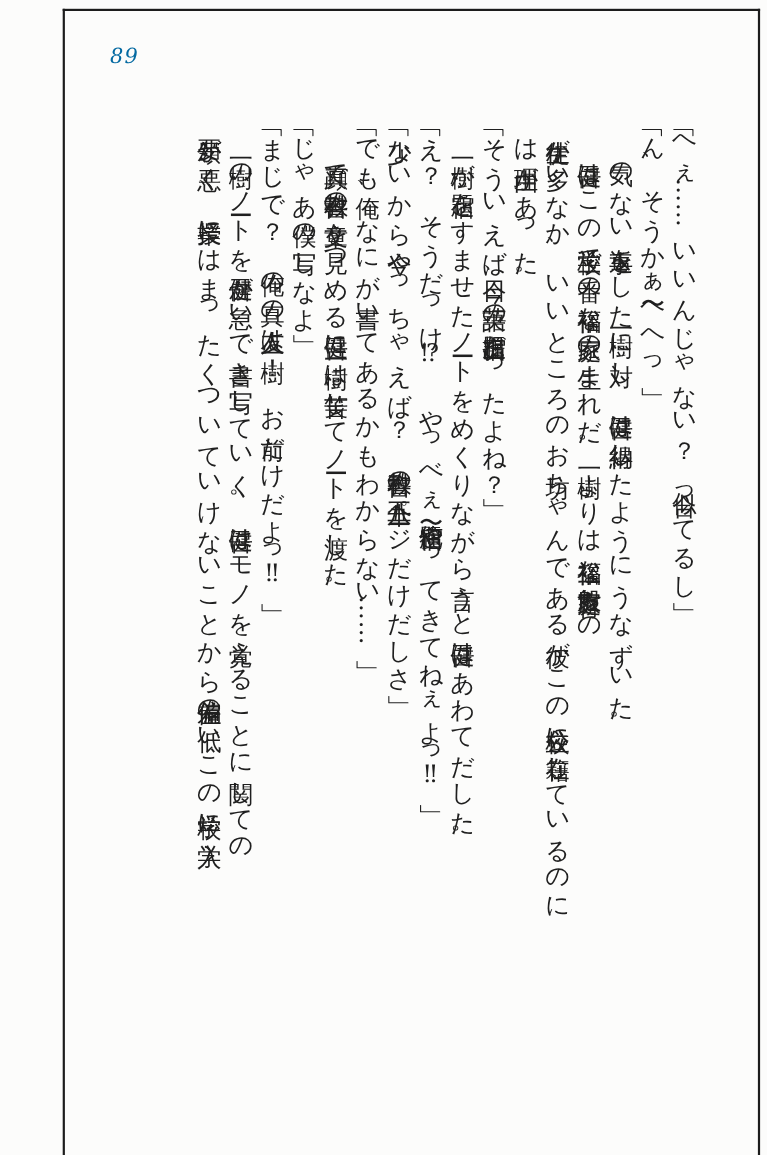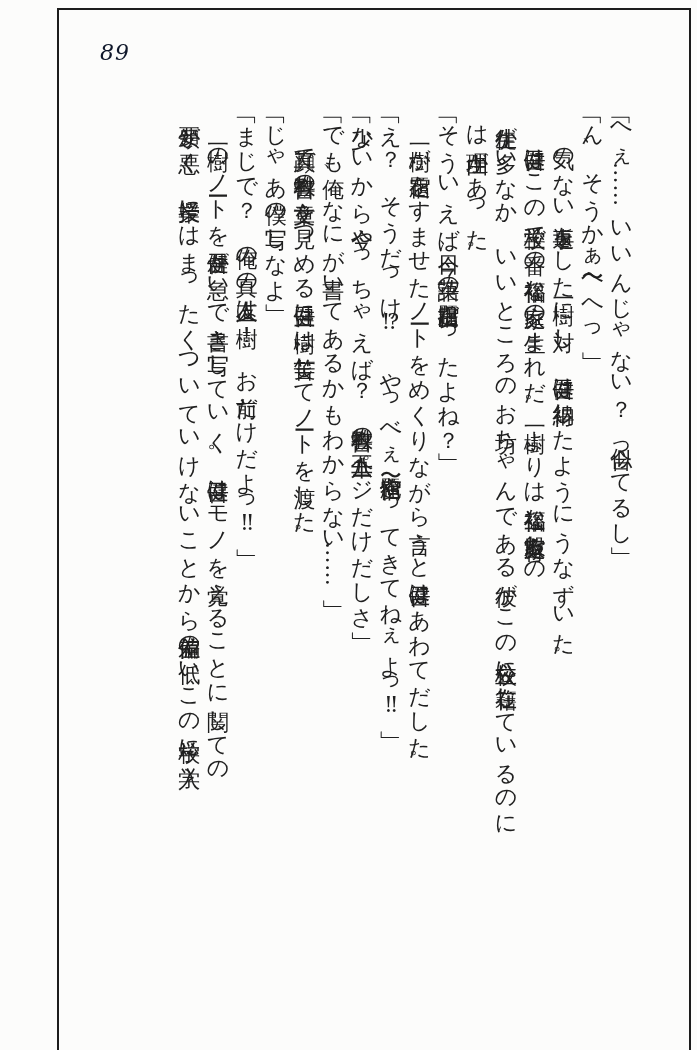--- a/index.html
+++ b/index.html
@@ -22,23 +22,23 @@
     width: 634px;
     height: 1060px; 
     box-sizing: border-box;
     border: 2px solid #1c1c1c;
     border-bottom: none;
   }
   .page-number {
     position: absolute;
     left: 100px;
     top: 40px;
-    font-size: 22px;
+    font-size: 19px;
     font-style: italic;
-    color: #0f172a;
+    color: #0369a1;
     letter-spacing: 1px;
   }
   .text-block {
     position: absolute;
     top: 110px;
     right: 58px;
     height: 858px;
     writing-mode: vertical-rl;
     text-orientation: mixed;
     color: #1f1f1f;

